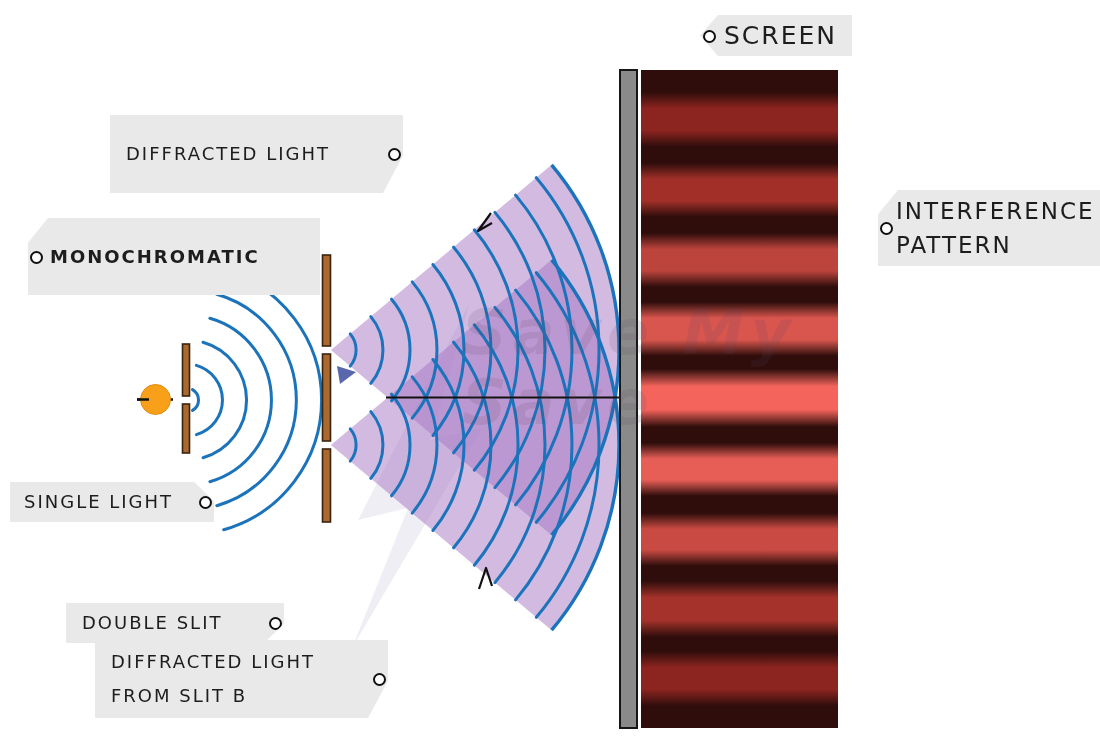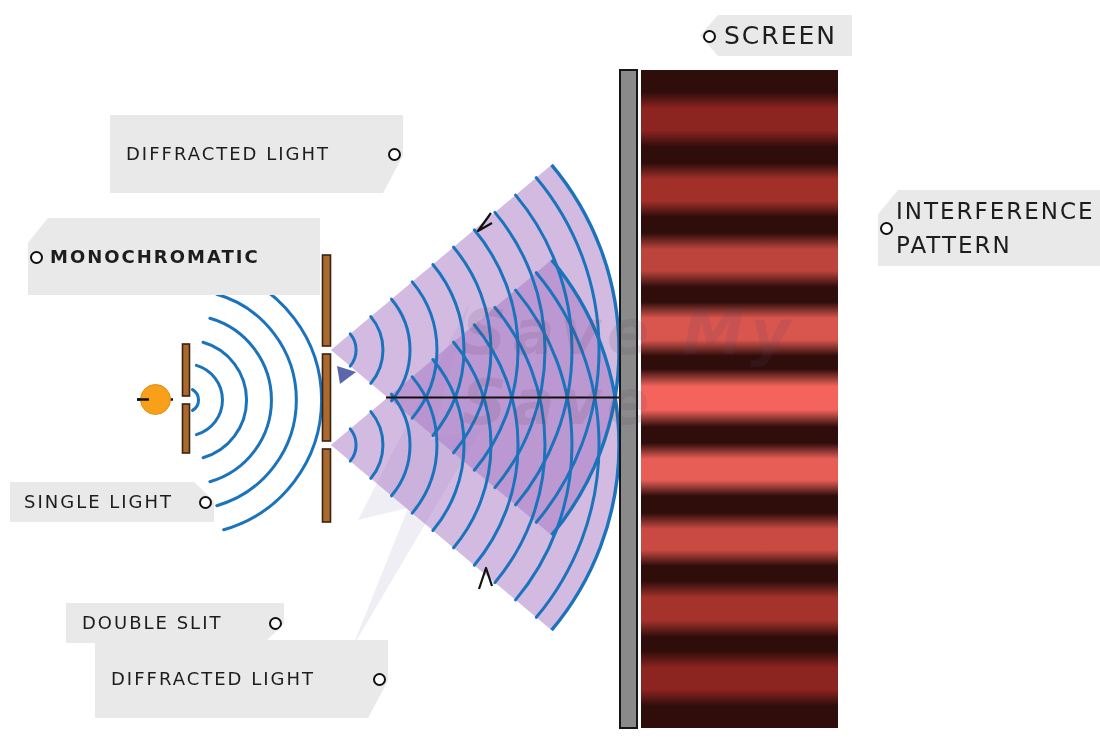--- a/index.html
+++ b/index.html
@@ -152,15 +152,16 @@
   </div>
 
   <div class="tag bevel-br" style="left:66px;top:567px;width:202px;height:40px;padding-left:16px;margin-top:36px;">
     <span class="ring right"></span>
     <span class="ln">DOUBLE SLIT</span>
   </div>
 
   <div class="tag bevel-br" style="left:95px;top:640px;width:277px;height:78px;padding-left:16px;">
     <span class="ring right"></span>
     <span class="ln">DIFFRACTED LIGHT</span>
+    <span class="ln">FROM SLIT B</span>
   </div>
 
 </div>
 
 </body></html>

